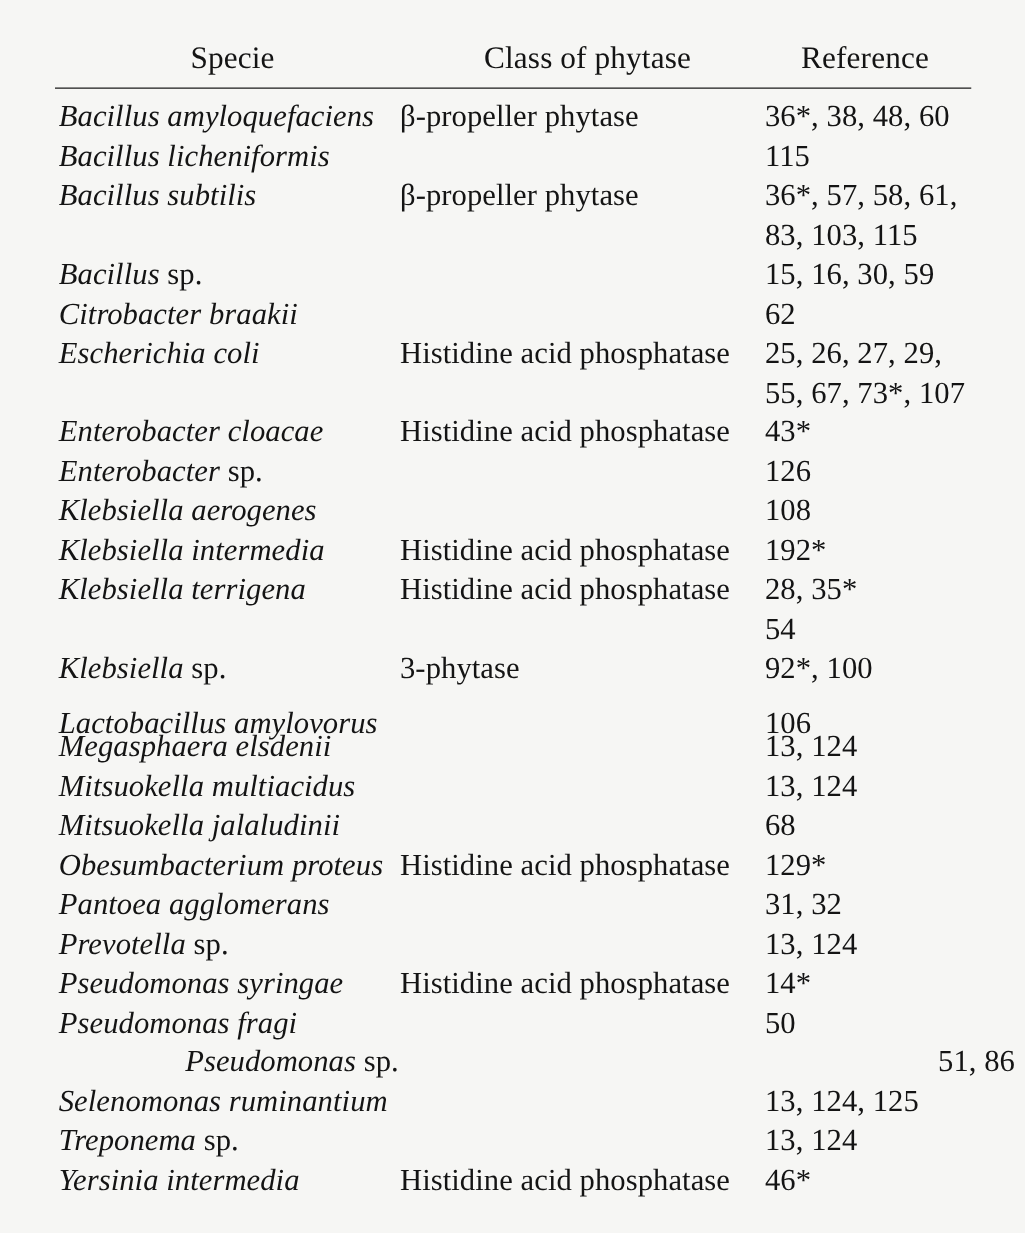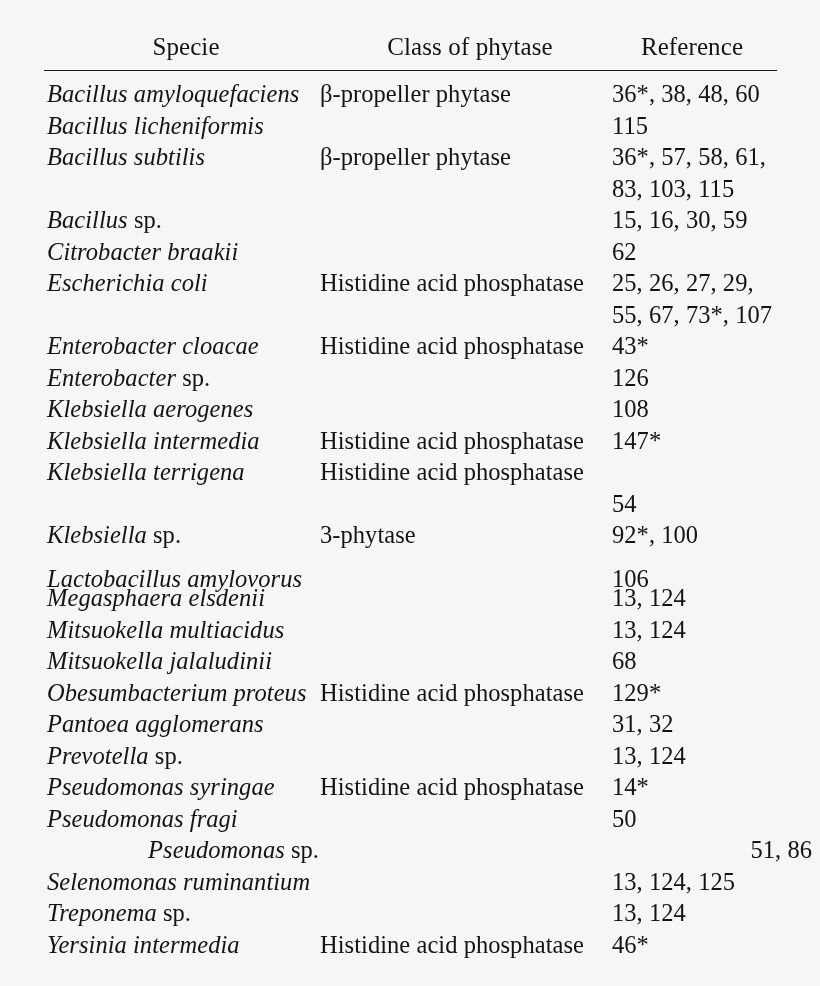--- a/index.html
+++ b/index.html
@@ -153,25 +153,26 @@
         <div class="cell c-ref">126</div>
       </div>
       <div class="row" style="position: absolute; left: 0px; top: 315px; height: 31.5px;">
         <div class="cell c-specie"><span>Klebsiella aerogenes</span></div>
         <div class="cell c-class"></div>
         <div class="cell c-ref">108</div>
       </div>
       <div class="row" style="position: absolute; left: 0px; top: 346.5px; height: 31.5px;">
         <div class="cell c-specie"><span>Klebsiella intermedia</span></div>
         <div class="cell c-class">Histidine acid phosphatase</div>
-        <div class="cell c-ref">147*</div>
+        <div class="cell c-ref">192*</div>
       </div>
       <div class="row" style="position: absolute; left: 0px; top: 378px; height: 31.5px;">
         <div class="cell c-specie"><span>Klebsiella terrigena</span></div>
         <div class="cell c-class">Histidine acid phosphatase</div>
+        <div class="cell c-ref">28, 35*</div>
       </div>
       <div class="row" style="position: absolute; left: 0px; top: 409.5px; height: 31.5px;">
         <div class="cell c-class"></div>
         <div class="cell c-ref">54</div>
       </div>
       <div class="row" style="position: absolute; left: 0px; top: 441px; height: 31.5px;">
         <div class="cell c-specie"><span>Klebsiella</span><span class="sp"> sp.</span></div>
         <div class="cell c-class">3-phytase</div>
         <div class="cell c-ref">92*, 100</div>
       </div>

